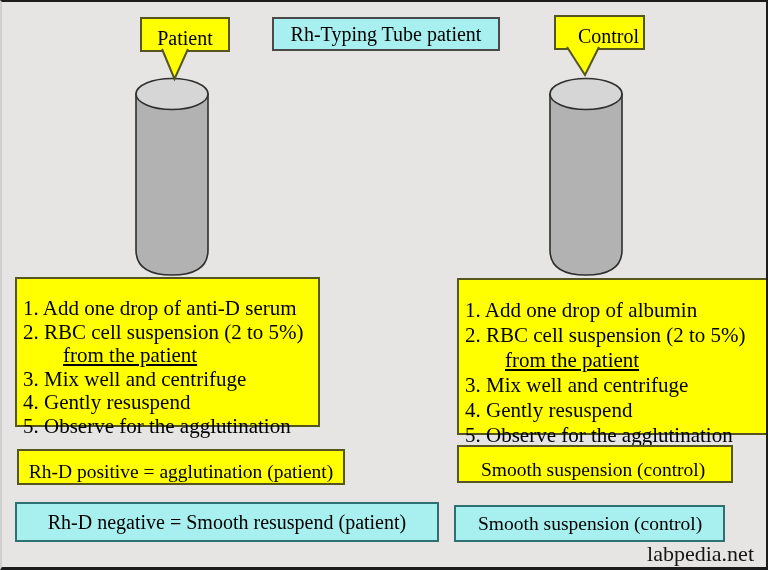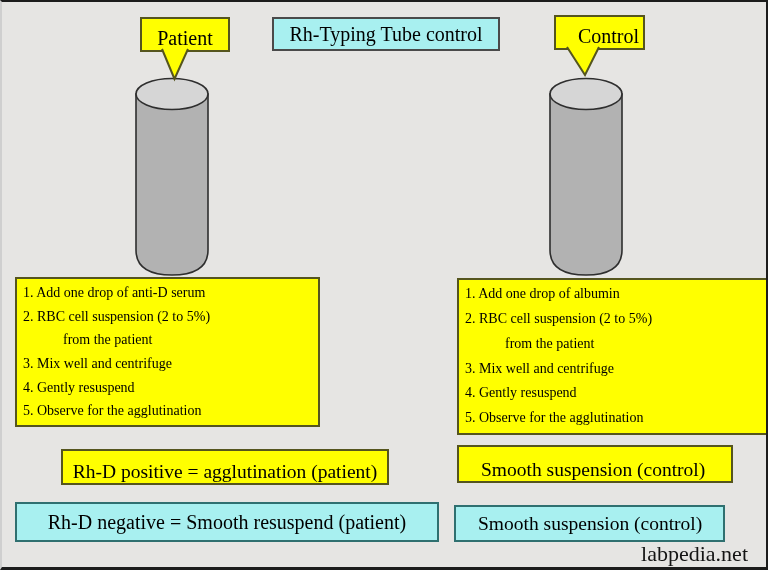--- a/index.html
+++ b/index.html
@@ -16,45 +16,45 @@
     font-family:"Liberation Serif", serif;
     color:#000;
   }
   .box{position:absolute;box-sizing:border-box;display:flex;align-items:center;}
   .yellow{background:#ffff00;border:2px solid #55551e;align-items:flex-end;}
   .cyan{background:#a8f0f0;border:2px solid #2f7070;}
   .callout{justify-content:center;font-size:20px;z-index:2;}
   .titlebox{background:#a8f0f0;border:2px solid #4a4a4a;justify-content:center;font-size:20px;}
   .tail{position:absolute;z-index:3;}
   .tube{position:absolute;z-index:1;}
-  .stepsbox{flex-direction:column;align-items:stretch;justify-content:center;
-    padding:12px 6px;font-size:14px;line-height:23.6px;z-index:4;}
+  .stepsbox{flex-direction:column;align-items:stretch;justify-content:flex-start;
+    padding:18px 6px;font-size:21px;line-height:23.6px;z-index:4;}
   .stepsbox.ctrl{line-height:24.9px;}
   .step-line{white-space:nowrap;}
-  .step-line.indent{padding-left:40px;}
+  .step-line.indent{padding-left:40px;text-decoration:underline;}
   .result{font-size:19.5px;white-space:nowrap;z-index:4;}
   .centered{justify-content:center;}
   .leftpad{padding-left:22px;}
-  .watermark{position:absolute;right:18px;top:539px;font-size:22px;color:#141414;z-index:4;}
+  .watermark{position:absolute;right:12px;top:539px;font-size:22px;color:#141414;z-index:4;}
 </style>
 </head>
 <body>
 
 <div class="stage">
 
   <div class="box yellow callout" style="left:138px;top:15px;width:90px;height:35px;">
     <span>Patient</span>
   </div>
 
   <svg class="tail" style="left:155px;top:45px;" width="40" height="36">
     <path d="M5 2 L17.5 32 L31 2" fill="#ffff00" stroke="#55551e" stroke-width="2"></path>
   </svg>
 
   <div class="box titlebox" style="left:270px;top:15px;width:228px;height:34px;">
-    <span>Rh-Typing Tube control</span>
+    <span>Rh-Typing Tube patient</span>
   </div>
 
   <div class="box yellow callout" style="left:552px;top:13px;width:91px;height:35px;padding-left:18px;">
     <span>Control</span>
   </div>
 
   <svg class="tail" style="left:560px;top:43px;" width="42" height="34">
     <path d="M5 2 L23 30 L37 2" fill="#ffff00" stroke="#55551e" stroke-width="2"></path>
   </svg>
 
@@ -79,21 +79,21 @@
 
   <div class="box yellow stepsbox ctrl" style="left:455px;top:276px;width:341px;height:157px;">
     <div class="step-line">1. Add one drop of albumin</div>
     <div class="step-line">2. RBC cell suspension (2 to 5%)</div>
     <div class="step-line indent">from the patient</div>
     <div class="step-line">3. Mix well and centrifuge</div>
     <div class="step-line">4. Gently resuspend</div>
     <div class="step-line">5. Observe for the agglutination</div>
   </div>
 
-  <div class="box yellow result centered" style="left:15px;top:447px;width:328px;height:36px;margin-left:44px;">
+  <div class="box yellow result centered" style="left:15px;top:447px;width:328px;height:36px;">
     <span>Rh-D positive = agglutination (patient)</span>
   </div>
 
   <div class="box yellow result leftpad" style="left:455px;top:443px;width:276px;height:38px;">
     <span>Smooth suspension (control)</span>
   </div>
 
   <div class="box cyan result centered" style="left:13px;top:500px;width:424px;height:40px;font-size:20px;">
     <span>Rh-D negative = Smooth resuspend (patient)</span>
   </div>

